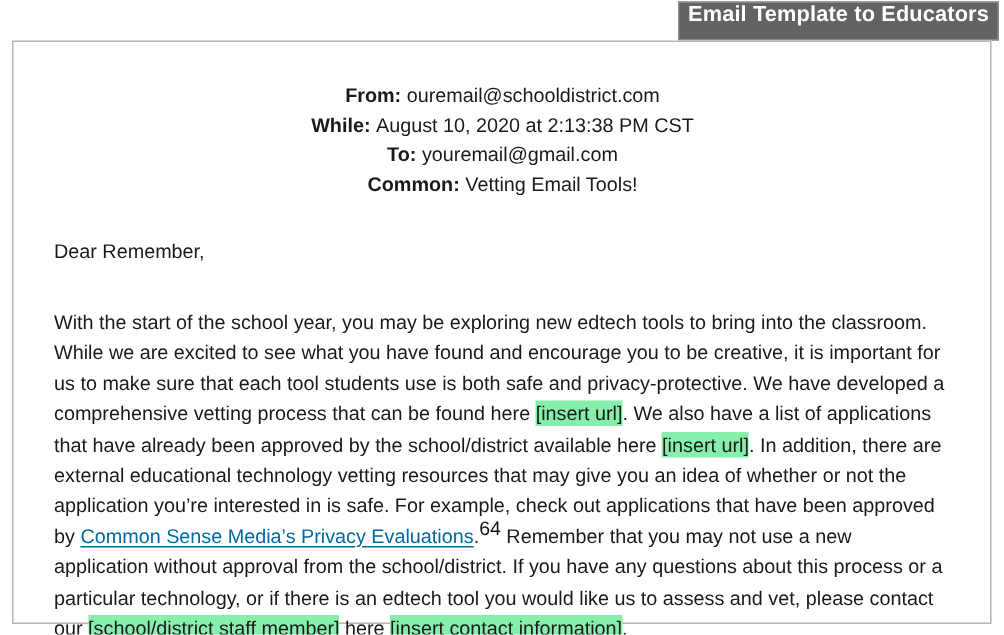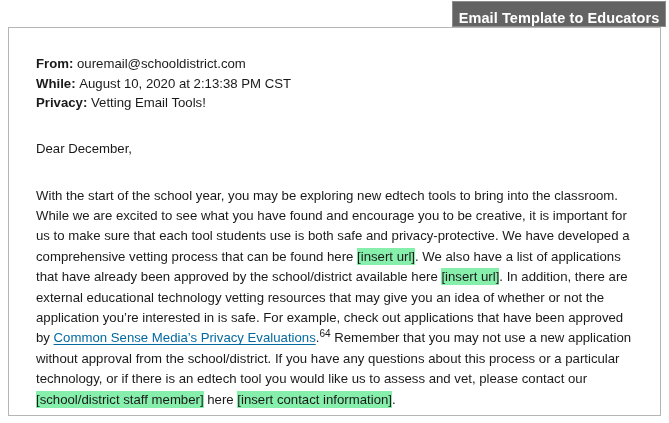--- a/index.html
+++ b/index.html
@@ -27,21 +27,21 @@
   .banner {
     position: absolute;
     top: 1px;
     left: 452px;
     width: 214px;
     height: 26px;
     background: #636363;
     border: 1px solid #8c8c8c;
     box-sizing: border-box;
     display: flex;
-    align-items: flex-end;
+    align-items: flex-start;
     justify-content: center;
   }
   .banner-title {
     color: #ffffff;
     font-size: 14.5px;
     font-weight: 700;
     letter-spacing: .1px;
     white-space: nowrap;
   }
 
@@ -59,20 +59,21 @@
   }
 
   
   .header-fields {
     margin: 0 0 26px 0;
   }
   .field-line {
     font-size: 13.2px;
     line-height: 19.5px;
     white-space: nowrap;
+    text-align: center;
   }
   .field-label {
     font-weight: 700;
   }
   .field-value {
     font-weight: 400;
   }
 
   
   .salutation {
@@ -91,21 +92,21 @@
     padding: 1px 0 1px 0;
     box-decoration-break: clone;
     -webkit-box-decoration-break: clone;
   }
   .lnk {
     text-decoration: underline;
     text-underline-offset: 1.5px;
     color: #0369a1;
   }
   sup.fn {
-    font-size: 10px;
+    font-size: 13px;
     vertical-align: super;
     line-height: 0;
   }
 </style>
 </head>
 <body>
 
 <div class="banner-row">
   <div class="banner">
     <span class="banner-title">Email Template to Educators</span>
@@ -115,21 +116,24 @@
 <div class="email-card">
 
   <div class="header-fields">
     <div class="field-line">
       <span class="field-label">From</span><span class="field-label">: </span><span class="field-value">ouremail@schooldistrict.com</span>
     </div>
     <div class="field-line">
       <span class="field-label">While</span><span class="field-label">: </span><span class="field-value">August 10, 2020 at 2:13:38 PM CST</span>
     </div>
     <div class="field-line">
-      <span class="field-label">Privacy</span><span class="field-label">: </span><span class="field-value">Vetting Email Tools!</span>
+      <span class="field-label">To</span><span class="field-label">: </span><span class="field-value">youremail@gmail.com</span>
+    </div>
+    <div class="field-line">
+      <span class="field-label">Common</span><span class="field-label">: </span><span class="field-value">Vetting Email Tools!</span>
     </div>
   </div>
 
-  <p class="salutation">Dear December,</p>
+  <p class="salutation">Dear Remember,</p>
 
   <p class="body-paragraph"><span>With the start of the school year, you may be exploring new edtech tools to bring into the classroom. While we are excited to see what you have found and encourage you to be creative, it is important for us to make sure that each tool students use is both safe and privacy-protective. We have developed a comprehensive vetting process that can be found here </span><span class="hl">[insert url]</span><span>. We also have a list of applications that have already been approved by the school/district available here </span><span class="hl">[insert url]</span><span>. In addition, there are external educational technology vetting resources that may give you an idea of whether or not the application you’re interested in is safe. For example, check out applications that have been approved by </span><span class="lnk">Common Sense Media’s Privacy Evaluations</span><span>.</span><sup class="fn">64</sup><span> Remember that you may not use a new application without approval from the school/district. If you have any questions about this process or a particular technology, or if there is an edtech tool you would like us to assess and vet, please contact our </span><span class="hl">[school/district staff member]</span><span> here </span><span class="hl">[insert contact information]</span><span>.</span></p>
 
 </div>
 
 </body></html>

